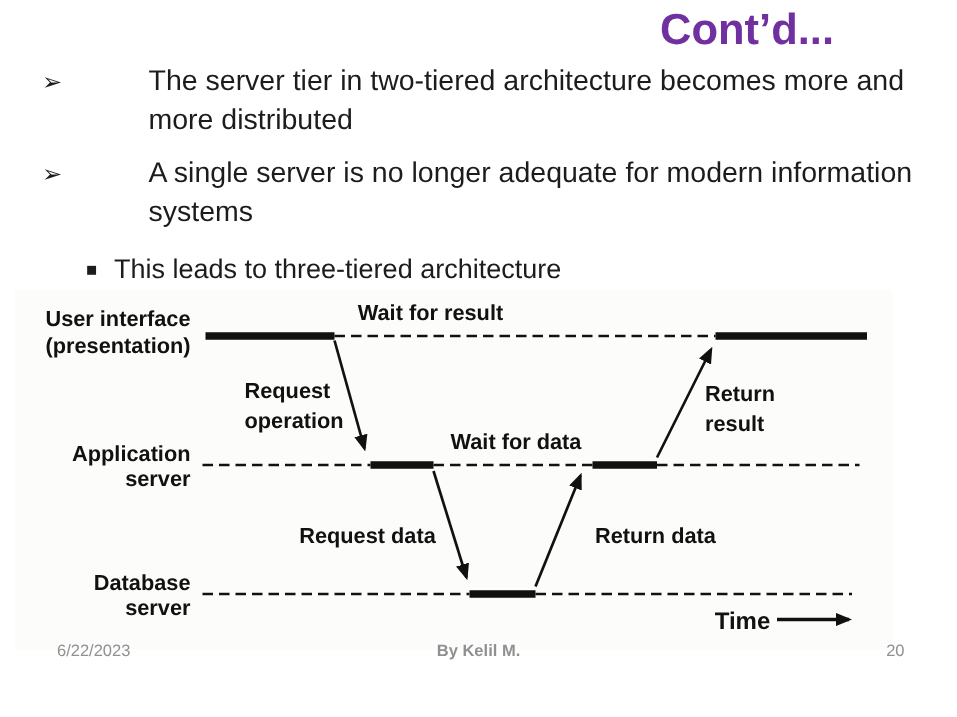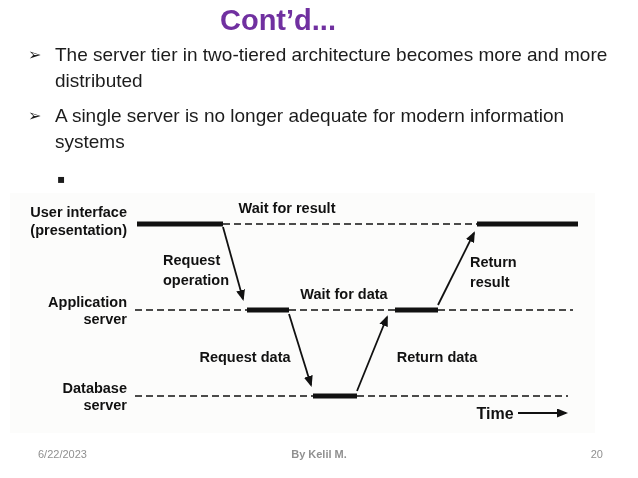--- a/index.html
+++ b/index.html
@@ -5,54 +5,54 @@
   html,body{margin:0;padding:0;}
   body{
     width:638px;height:478px;position:relative;overflow:hidden;
     background:#ffffff;
     font-family:"Liberation Sans",sans-serif;
     color:#1c1c1c;
   }
   
   .slide-title{
     position:absolute;top:4px;left:0;width:556px;
-    text-align:center;font-size:29px;font-weight:bold;
+    text-align:right;font-size:29px;font-weight:bold;
     color:#7030A0;letter-spacing:0px;
   }
   
   .content{position:absolute;top:42px;left:28px;width:590px;}
   .b{display:flex;align-items:flex-start;}
   .b .marker{
     flex:0 0 auto;
     font-family:"DejaVu Sans",sans-serif;
     color:#1c1c1c;
   }
   .b .btext{color:#1c1c1c;}
   .b.l1{margin-bottom:9px;}
   .b.l1 .marker{width:27px;font-size:16px;line-height:26px;}
-  .b.l1 .btext{font-size:19px;line-height:26px;max-width:558px;}
+  .b.l1 .btext{font-size:19px;line-height:26px;max-width:558px;margin-left:44px;}
   .b.l2{margin-left:29px;margin-top:12px;}
   .b.l2 .marker{width:19px;font-size:12px;line-height:25px;}
   .b.l2 .btext{font-size:18px;line-height:25px;}
   .b.l3{margin-left:68px;margin-top:7px;}
   .b.l3 .marker{width:14px;font-size:15px;line-height:23px;}
   .b.l3 .btext{font-size:17px;line-height:23px;}
   
   .figure{
     position:absolute;left:10px;top:193px;width:585px;height:240px;
     background:#fcfcfb;
   }
   .figure svg{display:block;}
   .fig-label{
     font-family:"Liberation Sans",sans-serif;
     font-size:14.5px;font-weight:bold;fill:#111111;
   }
   
   .footer-item{
-    position:absolute;top:448px;font-size:11px;color:#909090;
+    position:absolute;top:428px;font-size:11px;color:#909090;
   }
   .footer-date{left:38px;}
   .footer-author{left:50%;transform:translateX(-50%);font-weight:bold;}
   .footer-page{right:35px;}
 </style>
 </head>
 <body>
 
 <div class="slide-title">Cont’d...</div>
 
@@ -60,20 +60,21 @@
   <div class="b l1">
     <span class="marker">➢</span>
     <span class="btext">The server tier in two-tiered architecture becomes more and more distributed</span>
   </div>
   <div class="b l1">
     <span class="marker">➢</span>
     <span class="btext">A single server is no longer adequate for modern information systems</span>
   </div>
   <div class="b l2">
     <span class="marker">▪</span>
+    <span class="btext">This leads to three-tiered architecture</span>
   </div>
   <div class="b l3">
     <span class="marker">•</span>
     <span class="btext">Server may acting as a client</span>
   </div>
 </div>
 
 <div class="figure">
   <svg width="585" height="240" viewBox="0 0 585 240">
     <defs>

